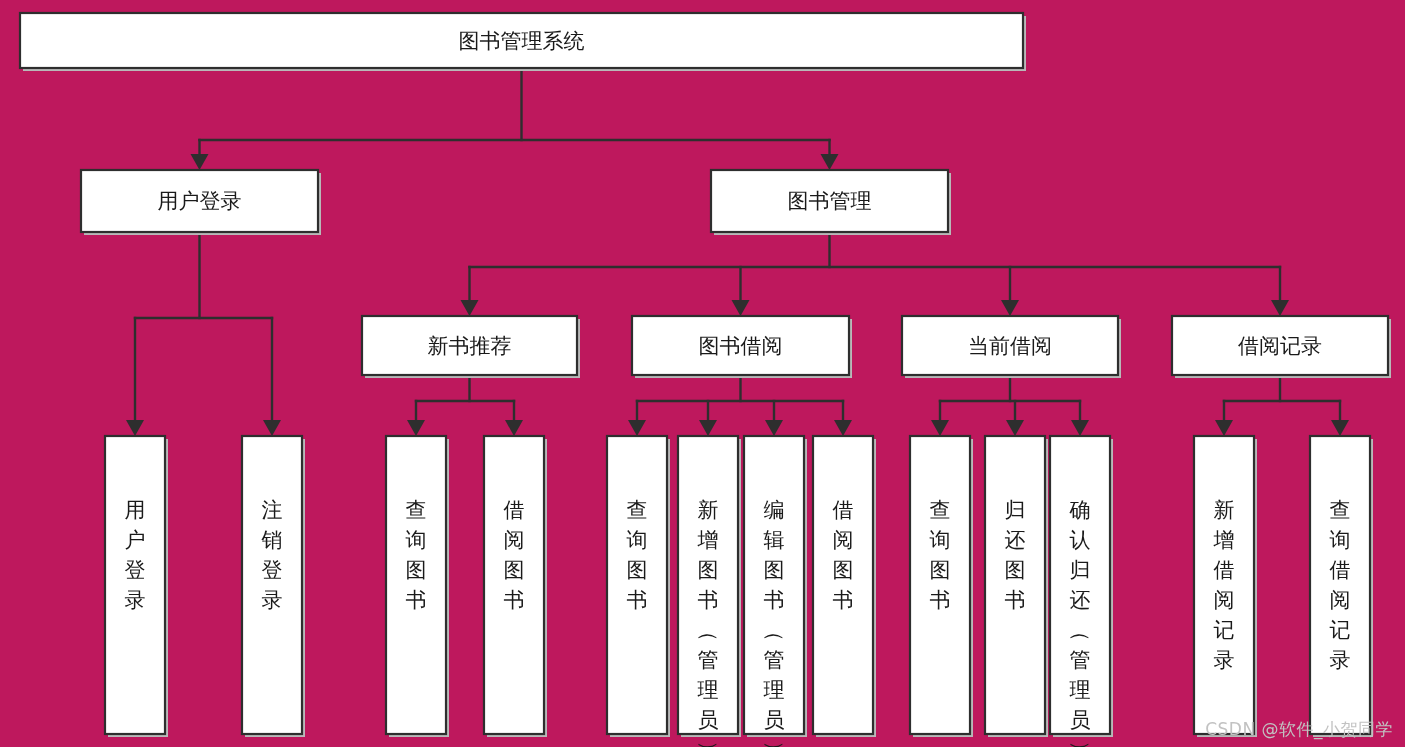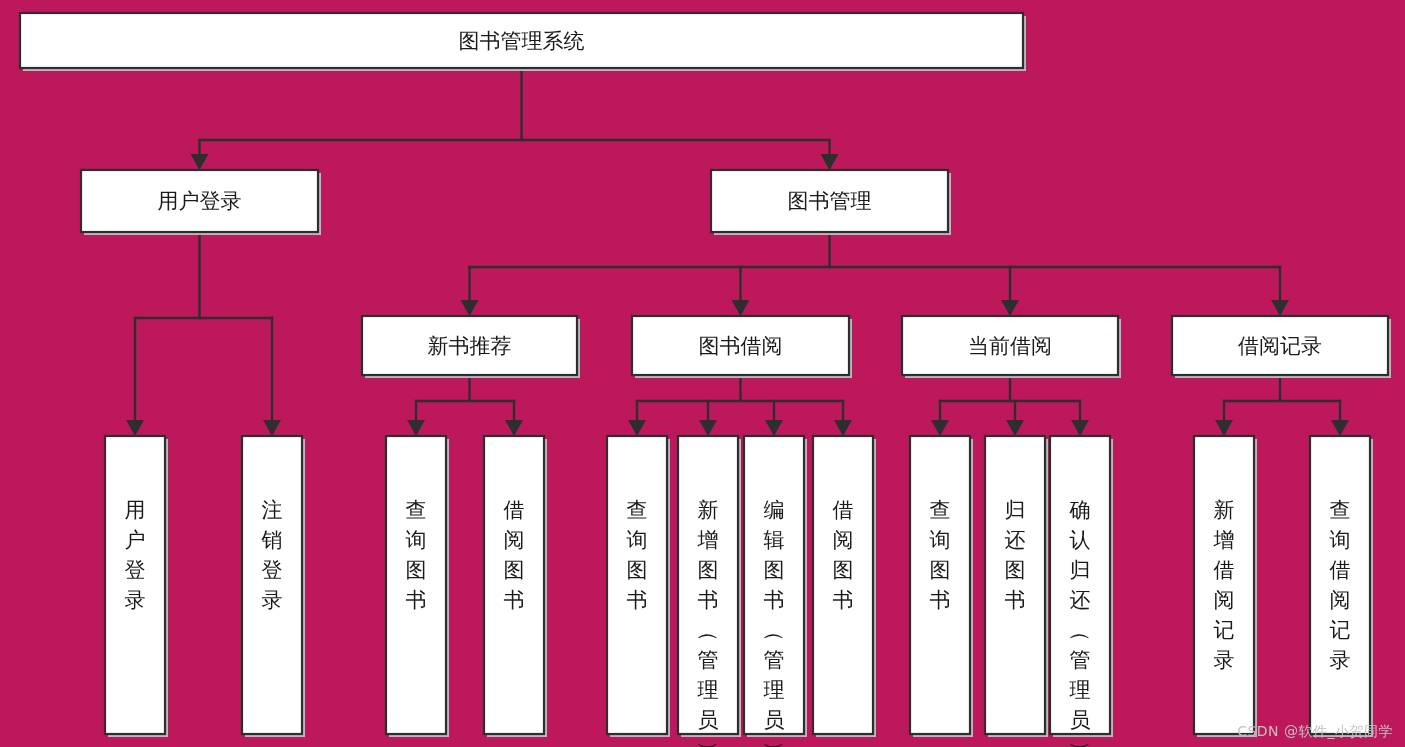--- a/index.html
+++ b/index.html
@@ -59,21 +59,21 @@
     font-family: "DejaVu Sans", "Liberation Sans", sans-serif;
     font-size: 21px;
     text-anchor: middle;
     dominant-baseline: middle;
   }
   .watermark-text {
     position: absolute;
     right: 12px;
     bottom: 6px;
     color: #c2c2c2;
-    font-size: 14px;
+    font-size: 17px;
     font-family: "DejaVu Sans", "Liberation Sans", sans-serif;
     white-space: nowrap;
     letter-spacing: 0.5px;
     pointer-events: none;
   }
 </style>
 </head>
 <body>
 
 <div id="diagram-root">

